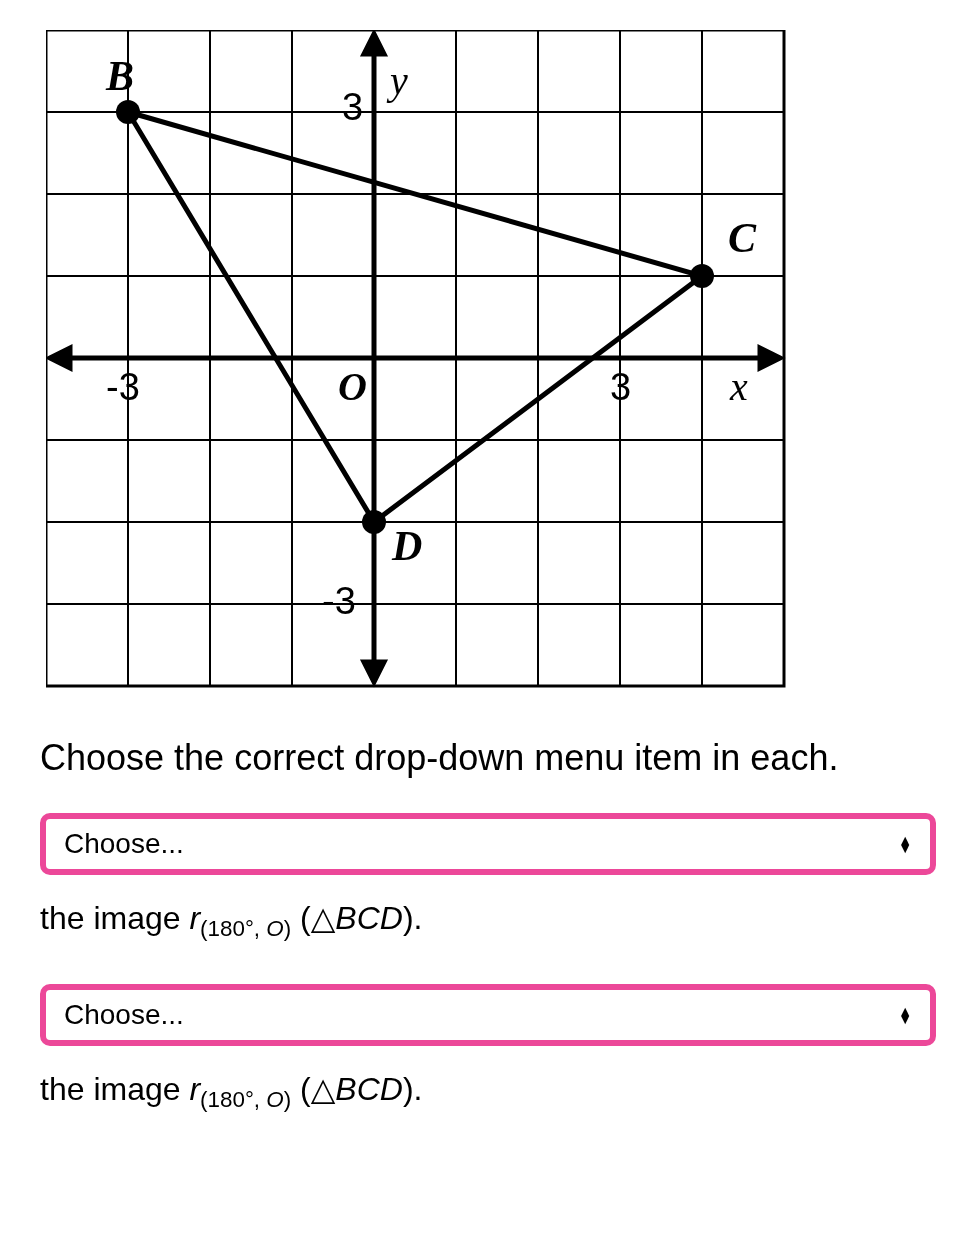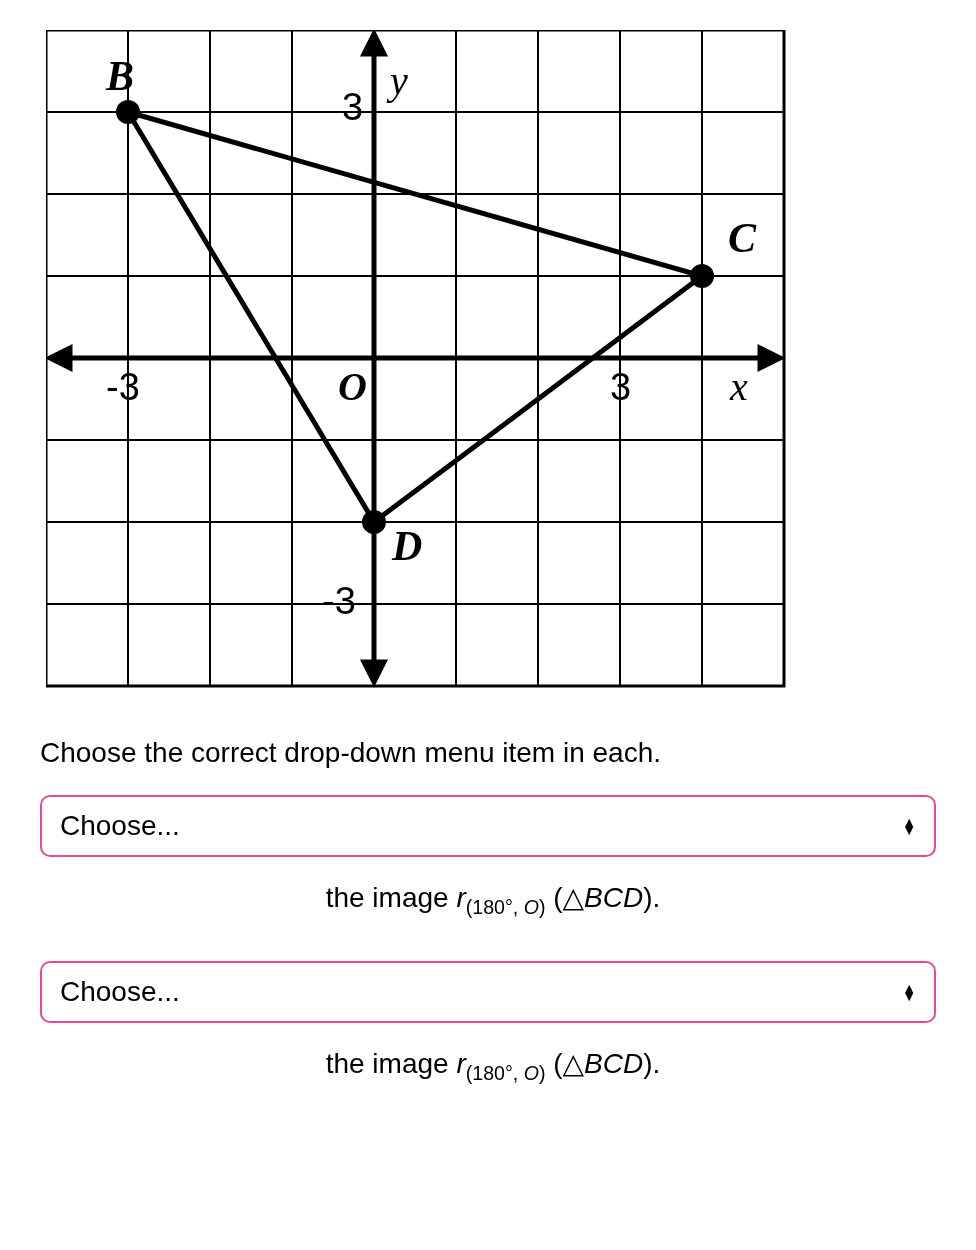--- a/index.html
+++ b/index.html
@@ -10,34 +10,34 @@
     font-size: 28px;
     color: #000;
     background: #fff;
     width: 976px;
   }
   .graph-container {
     margin-bottom: 40px;
     margin-left: 6px;
   }
   .instruction {
-    margin: 30px 0 26px 0;
-    font-size: 28px;
+    margin: 30px 0 34px 0;
+    font-size: 36px;
   }
   .question-block {
     margin-bottom: 24px;
   }
   .question-text {
     margin-bottom: 6px;
     font-size: 28px;
   }
   .dropdown {
     width: 896px;
     height: 62px;
-    border: 2px solid #ec4899;
+    border: 6px solid #ec4899;
     border-radius: 10px;
     display: flex;
     align-items: center;
     justify-content: space-between;
     padding: 0 18px;
     font-size: 28px;
     background: #fff;
     cursor: pointer;
   }
   .dropdown-label {
@@ -46,22 +46,21 @@
   .chevrons {
     display: flex;
     flex-direction: column;
     line-height: 8px;
     font-size: 14px;
     color: #000;
   }
   .followup {
     margin-top: 24px;
     margin-bottom: 42px;
-    font-size: 28px;
-    text-align: center;
+    font-size: 32px;
   }
   .italic { font-style: italic; }
   sub { font-size: 0.7em; vertical-align: sub; }
   .tri { font-family: Arial, sans-serif; }
 </style>
 </head>
 <body>
 
 <div class="graph-container">
 <svg width="740" height="660" viewBox="0 0 740 660">

